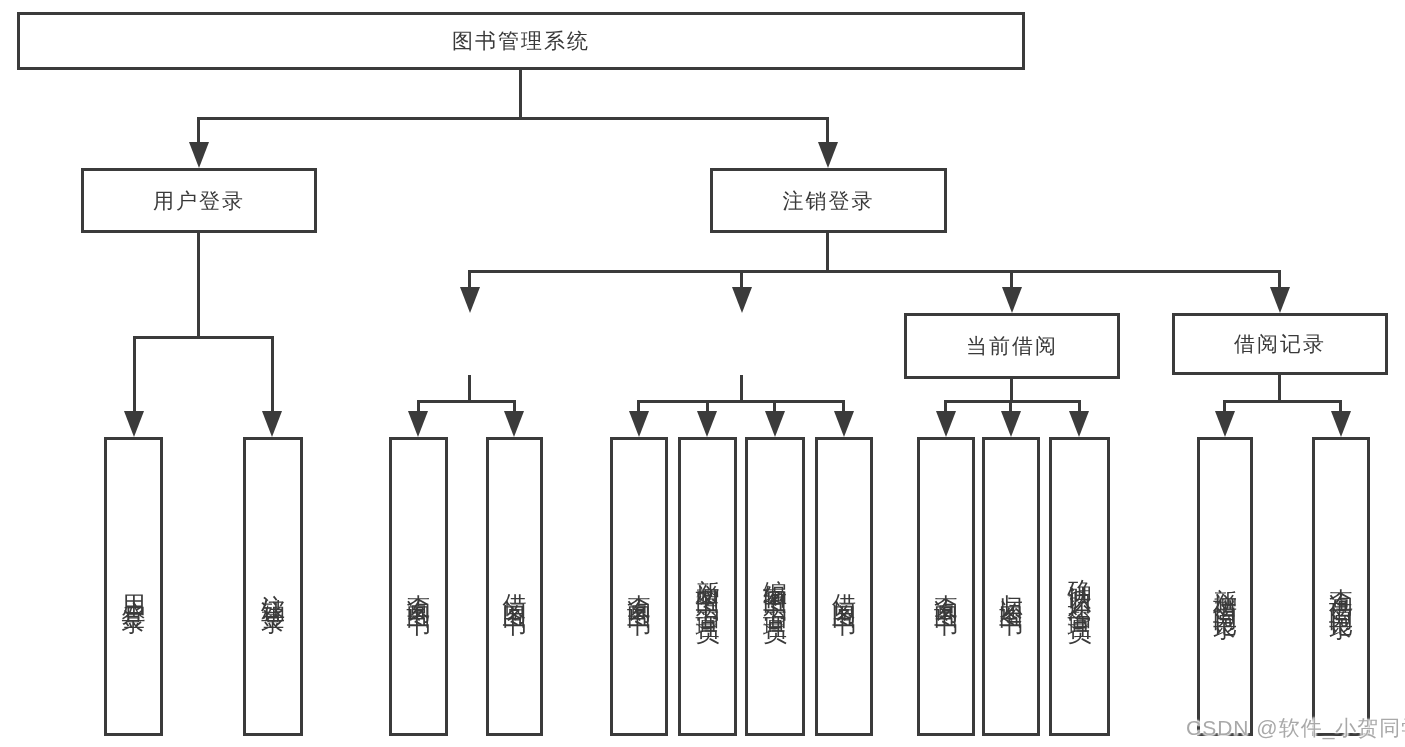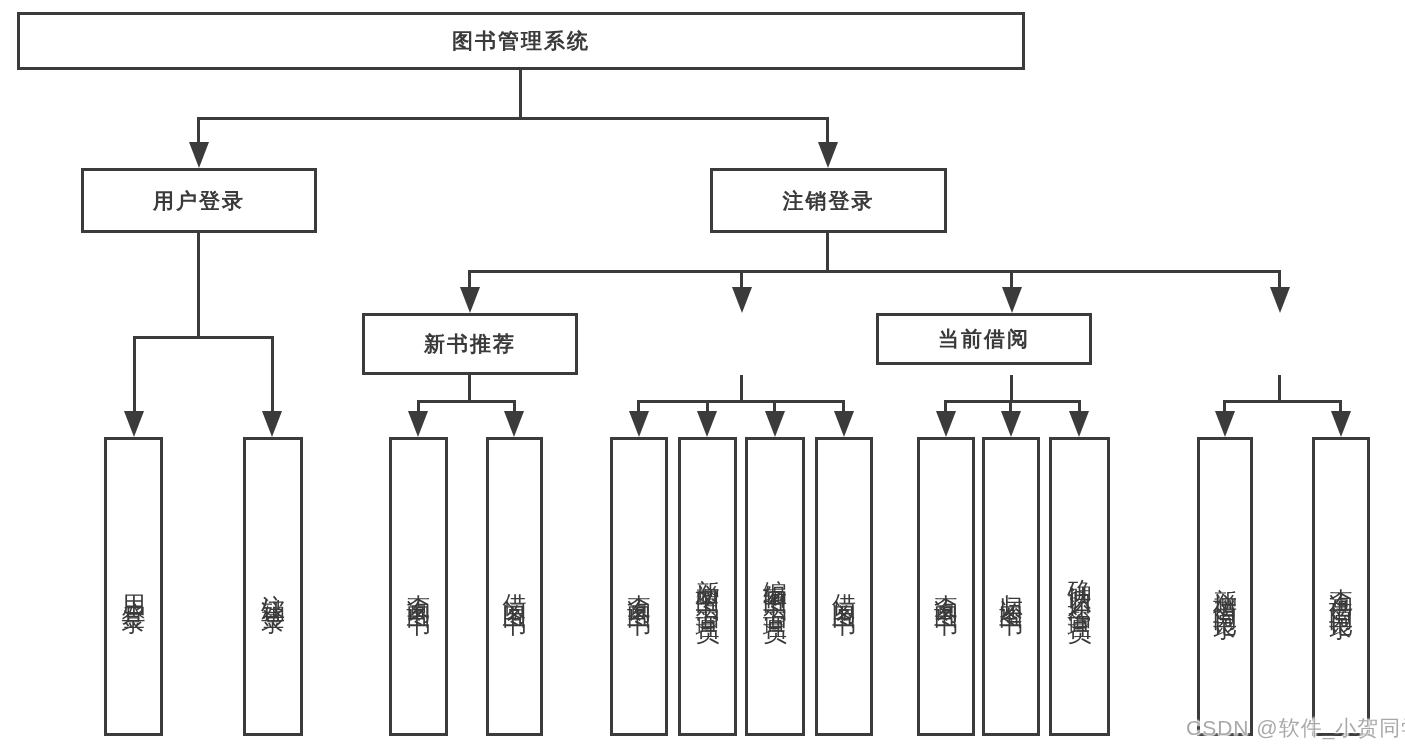--- a/index.html
+++ b/index.html
@@ -23,21 +23,20 @@
     position:absolute;
     border:3px solid var(--line);
     background:#fff;
     display:flex;
     align-items:center;
     justify-content:center;
     font-size:21px;
     letter-spacing:2px;
     color:var(--text);
     z-index:2;
-    font-weight:bold;
   }
   
   .vnode{
     position:absolute;
     top:437px;
     height:299px;
     border:3px solid var(--line);
     background:#fff;
     display:flex;
     align-items:center;
@@ -73,22 +72,22 @@
 </head>
 <body>
 
 <div class="canvas">
 
   <div class="hnode" style="left:17px;top:12px;width:1008px;height:58px">图书管理系统</div>
 
   <div class="hnode" style="left:81px;top:168px;width:236px;height:65px">用户登录</div>
   <div class="hnode" style="left:710px;top:168px;width:237px;height:65px">注销登录</div>
 
-  <div class="hnode" style="left:362px;top:313px;width:216px;height:62px">新书推荐</div>
-  <div class="hnode" style="left:876px;top:313px;width:216px;height:52px">当前借阅</div>
+  <div class="hnode" style="left:904px;top:313px;width:216px;height:66px">当前借阅</div>
+  <div class="hnode" style="left:1172px;top:313px;width:216px;height:62px">借阅记录</div>
 
   <div class="vnode" style="left:104px;width:59px">用户登录</div>
   <div class="vnode" style="left:243px;width:60px">注销登录</div>
 
   <div class="vnode" style="left:389px;width:59px">查询图书</div>
   <div class="vnode" style="left:486px;width:57px">借阅图书</div>
 
   <div class="vnode" style="left:610px;width:58px">查询图书</div>
   <div class="vnode" style="left:678px;width:59px">新增图书（管理员）</div>
   <div class="vnode" style="left:745px;width:60px">编辑图书（管理员）</div>

